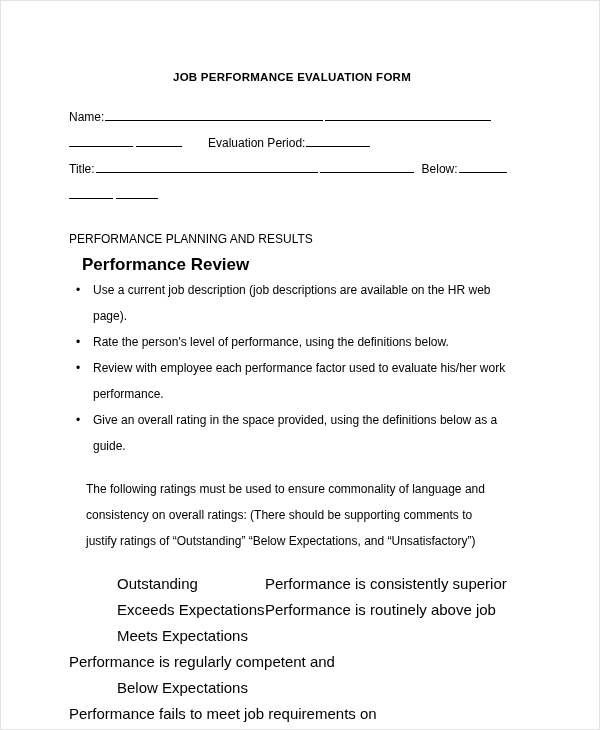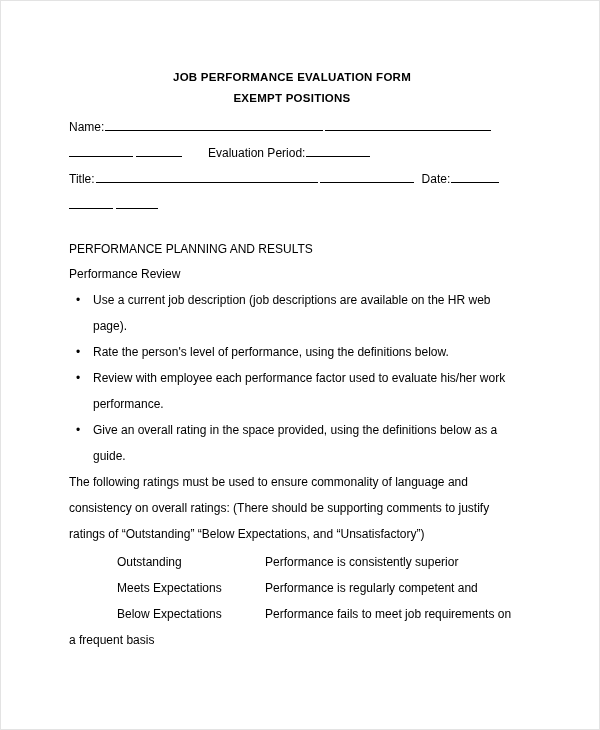--- a/index.html
+++ b/index.html
@@ -33,21 +33,21 @@
     padding-top: 66px;
     text-align: center;
   }
   .title-line {
     font-size: 11.5px;
     font-weight: bold;
     letter-spacing: 0.25px;
     line-height: 21px;
   }
   .form-block {
-    margin-top: 5px;
+    margin-top: 16px;
   }
   .form-line {
     font-size: 12px;
     line-height: 26px;
     white-space: nowrap;
     overflow: visible;
   }
   .fill {
     display: inline-block;
     border-bottom: 1.3px solid #000;
@@ -67,23 +67,24 @@
   .fill.w-title-d { width: 42px; margin-left: 3px; }
   .gap-sm { display: inline-block; width: 8px; }
   .gap-md { display: inline-block; width: 26px; }
 
   .section-heading-plain {
     font-size: 12px;
     line-height: 25px;
     margin-top: 19px;
   }
   .section-heading-bold {
-    font-size: 12px;
-    font-weight: normal;
+    font-size: 17px;
+    font-weight: bold;
     line-height: 25px;
+    margin-left: 13px;
   }
   ul.bullets {
     list-style: none;
     margin: 0;
     padding: 0;
   }
   ul.bullets li {
     position: relative;
     font-size: 12px;
     line-height: 26px;
@@ -93,27 +94,27 @@
   ul.bullets li .dot {
     position: absolute;
     left: 7px;
     top: 0;
     font-size: 12px;
     line-height: 26px;
   }
   .para {
     font-size: 12px;
     line-height: 26px;
-    margin: 0;
+    margin: 17px;
   }
   .ratings {
     margin-top: 2px;
   }
   .rating-row {
-    font-size: 12px;
+    font-size: 15px;
     line-height: 26px;
   }
   .rating-term {
     display: inline-block;
     width: 148px;
     margin-left: 48px;
     vertical-align: top;
   }
   .rating-desc {
     display: inline-block;
@@ -125,30 +126,29 @@
   }
 </style>
 </head>
 <body>
 
 <div class="page">
   <div class="doc-body">
 
     <div class="title-block">
       <div class="title-line">JOB PERFORMANCE EVALUATION FORM</div>
-      <div class="title-line">EXEMPT POSITIONS</div>
     </div>
 
     <div class="form-block">
 
       <div class="form-line"><span>Name:</span><span class="fill w-name-a"></span><span class="fill w-name-b"></span></div>
 
       <div class="form-line"><span class="fill w-name-c"></span><span class="fill w-name-d"></span><span class="gap-md"></span><span>Evaluation Period:</span><span class="fill w-eval"></span></div>
 
-      <div class="form-line"><span>Title:</span><span class="fill w-title-a"></span><span class="fill w-title-b"></span><span class="gap-sm"></span><span>Date:</span><span class="fill w-date"></span></div>
+      <div class="form-line"><span>Title:</span><span class="fill w-title-a"></span><span class="fill w-title-b"></span><span class="gap-sm"></span><span>Below:</span><span class="fill w-date"></span></div>
 
       <div class="form-line"><span class="fill w-title-c"></span><span class="fill w-title-d"></span></div>
 
     </div>
 
     <div class="section-heading-plain">PERFORMANCE PLANNING AND RESULTS</div>
 
     <div class="section-heading-bold">Performance Review</div>
 
     <ul class="bullets">
@@ -161,20 +161,21 @@
 
     <p class="para">The following ratings must be used to ensure commonality of language and consistency on overall ratings: (There should be supporting comments to justify ratings of “Outstanding” “Below Expectations, and “Unsatisfactory”)</p>
 
     <div class="ratings">
 
       <div>
         <div class="rating-row"><span class="rating-term">Outstanding</span><span class="rating-desc">Performance is consistently superior</span></div>
       </div>
 
       <div>
+        <div class="rating-row"><span class="rating-term">Exceeds Expectations</span><span class="rating-desc">Performance is routinely above job</span></div>
       </div>
 
       <div>
         <div class="rating-row"><span class="rating-term">Meets Expectations</span><span class="rating-desc">Performance is regularly competent and</span></div>
       </div>
 
       <div>
         <div class="rating-row"><span class="rating-term">Below Expectations</span><span class="rating-desc">Performance fails to meet job requirements on</span></div>
         <div class="rating-wrap">a frequent basis</div>
       </div>

